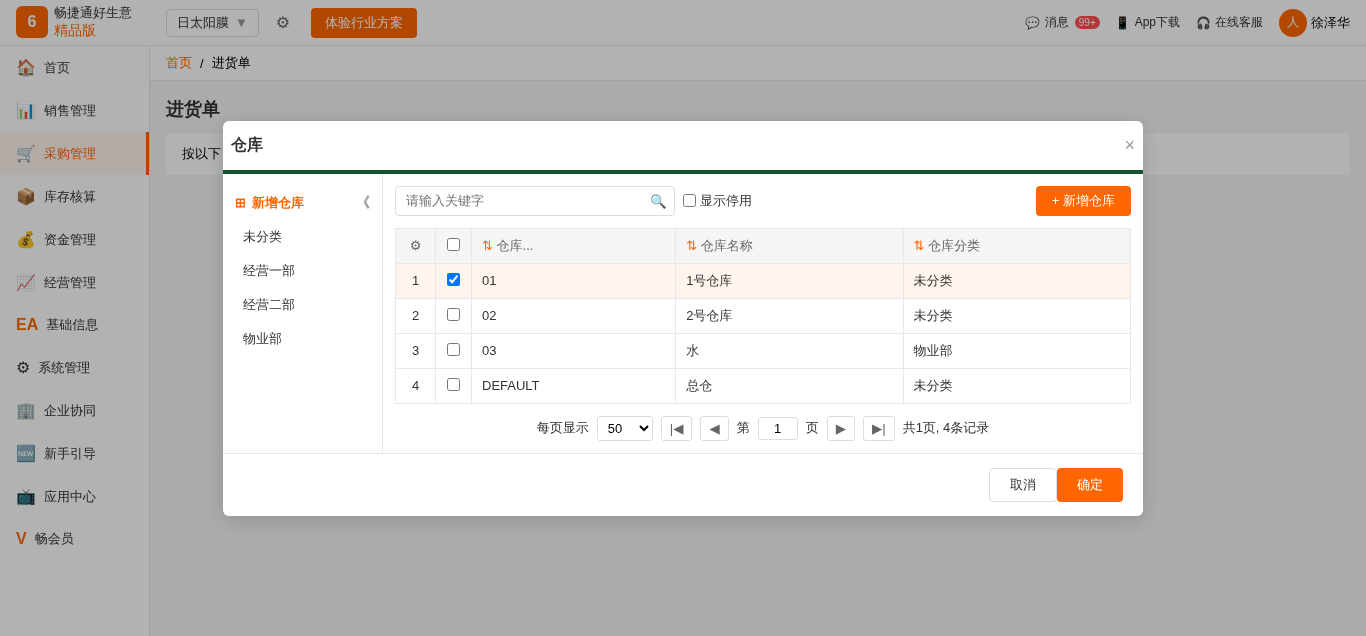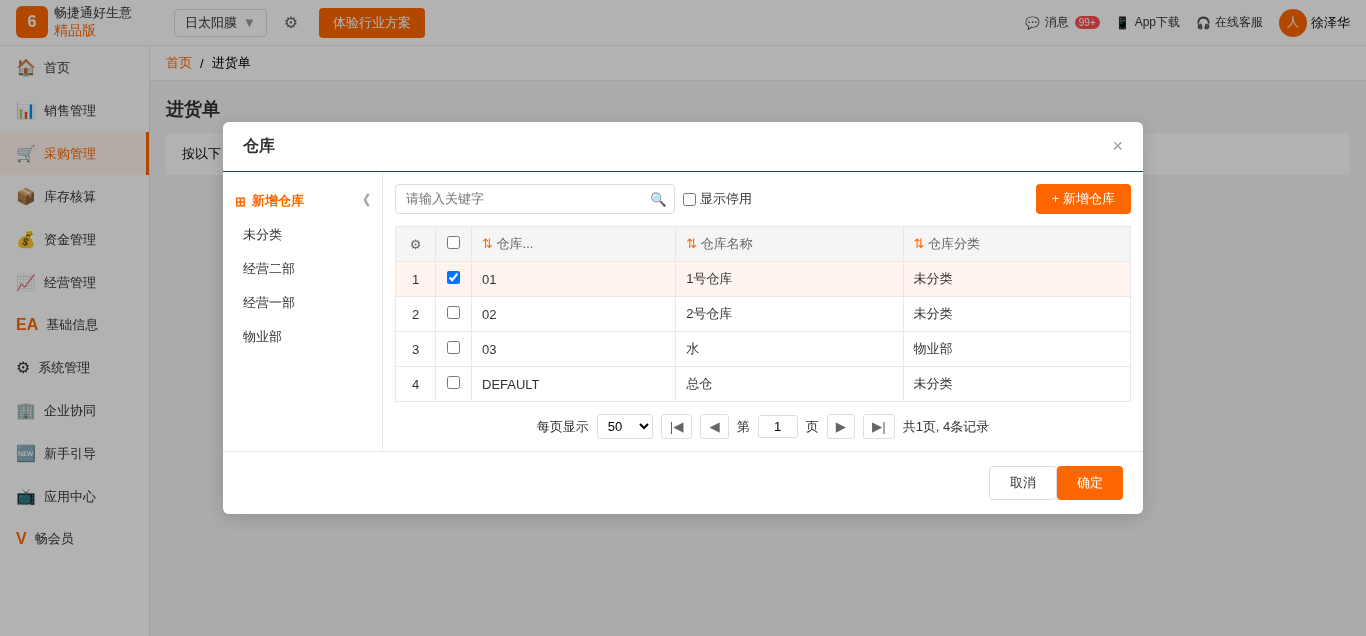--- a/index.html
+++ b/index.html
@@ -27,21 +27,21 @@
       border-radius: 6px;
       display: flex; align-items: center; justify-content: center;
       color: #fff; font-weight: bold; font-size: 16px;
       margin-right: 6px;
     }
     .logo-text { font-size: 13px; color: #333; line-height: 1.3; }
     .logo-sub { font-size: 14px; color: #ff6600; }
     .store-selector {
       display: flex; align-items: center;
       border: 1px solid #ddd; border-radius: 4px;
-      padding: 4px 10px; margin-left: 8px;
+      padding: 4px 10px; 
       cursor: pointer; color: #333; font-size: 13px; text-align: right;
     }
     .store-selector .arrow { margin-left: 6px; color: #999; }
     .gear-btn {
       width: 32px; height: 32px;
       border: none; background: none;
       cursor: pointer; color: #666; font-size: 16px;
       margin-left: 8px;
     }
     .trial-btn {
@@ -141,22 +141,22 @@
     .modal {
       background: #fff;
       border-radius: 6px;
       width: 920px;
       max-height: 580px;
       display: flex; flex-direction: column;
       box-shadow: 0 4px 20px rgba(0,0,0,0.15);
     }
     .modal-header {
       display: flex; align-items: center;
-      padding: 14px 20px;
-      border-bottom: 1px solid #14532d;
+      padding: 14px 8px;
+      border-bottom: 4px solid #14532d;
     }
     .modal-title { font-size: 16px; font-weight: bold; color: #333; flex: 1; }
     .modal-close {
       cursor: pointer; color: #999; font-size: 18px;
       border: none; background: none;
     }
     .modal-body {
       display: flex; flex: 1; overflow: hidden;
     }
 
@@ -403,24 +403,24 @@
       <div class="cat-sidebar">
         <div class="cat-all">
           <span style="color:#ff6600;">⊞</span>
           <span>新增仓库</span>
           <span class="cat-collapse">《</span>
         </div>
         <div class="cat-item">
           <span>未分类</span>
         </div>
         <div class="cat-item">
+          <span>经营一部</span>
+        </div>
+        <div class="cat-item">
           <span>经营二部</span>
-        </div>
-        <div class="cat-item">
-          <span>经营一部</span>
         </div>
         <div class="cat-item">
           <span>物业部</span>
         </div>
       </div>
 
       <div class="table-area">
 
         <div class="table-toolbar">
           <div class="search-input-wrap">

